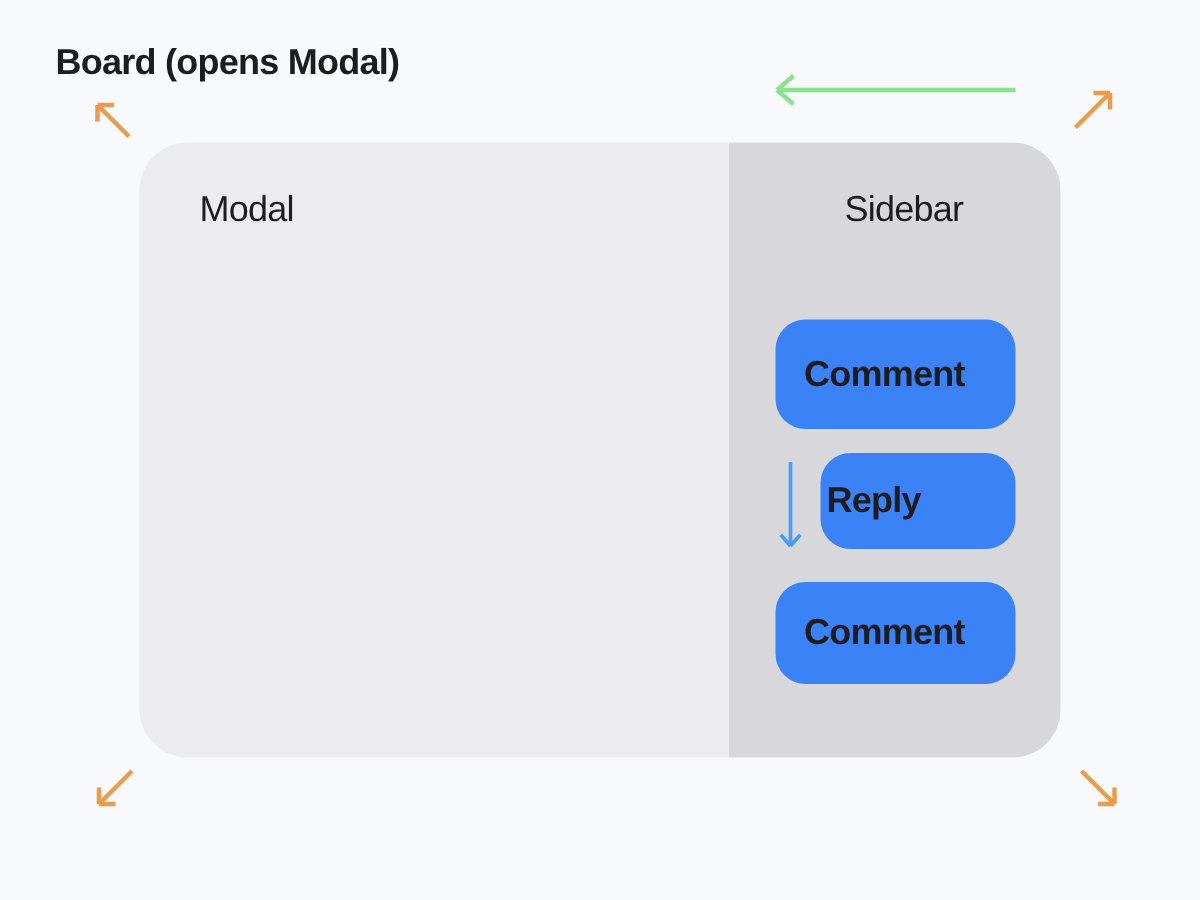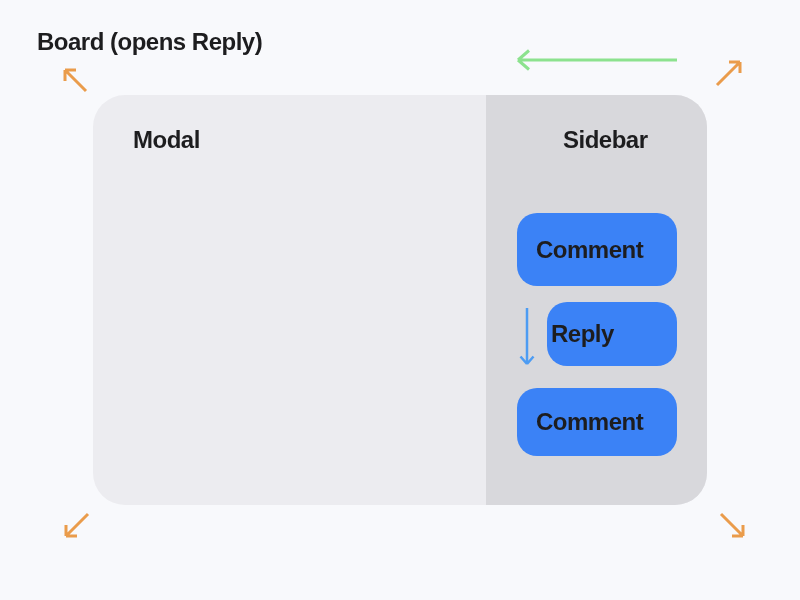--- a/index.html
+++ b/index.html
@@ -46,21 +46,21 @@
     position: relative;
     width: 221px;
     height: 100%;
     background: #D8D8DC;
   }
 
   .panel-label {
     position: absolute;
     top: 31px;
     font-size: 24px;
-    font-weight: 700;
+    font-weight: 400;
     letter-spacing: -0.5px;
     color: #1D1D1F;
     white-space: nowrap;
   }
   .modal-main .panel-label { left: 40px; }
   .sidebar .panel-label { left: 39px; margin-left: 38px; }
 
   .card {
     position: absolute;
     background: #3b82f6;
@@ -83,21 +83,21 @@
   .arrow-bl { left: 61px;  top: 510px; }
   .arrow-br { left: 717px; top: 510px; }
   .arrow-green { left: 510px; top: 48px; }
   .arrow-blue  { left: 31px;  top: 211px; }
 </style>
 </head>
 <body>
 
 <div class="stage">
 
-  <div class="board-title">Board (opens Reply)</div>
+  <div class="board-title">Board (opens Modal)</div>
 
   <svg class="arrow-svg arrow-tl" width="30" height="30" viewBox="0 0 30 30">
     <g fill="none" stroke="#EA9C4B" stroke-width="3">
       <path d="M27 27 L6 6 M6 6 H17 M6 6 V17"></path>
     </g>
   </svg>
 
   <svg class="arrow-svg arrow-tr" width="30" height="30" viewBox="0 0 30 30">
     <g fill="none" stroke="#EA9C4B" stroke-width="3">
       <path d="M3 27 L26 4 M26 4 H15 M26 4 V15"></path>

